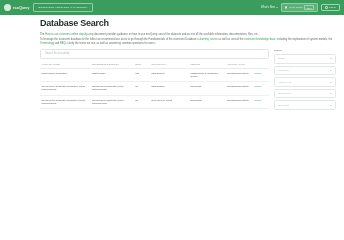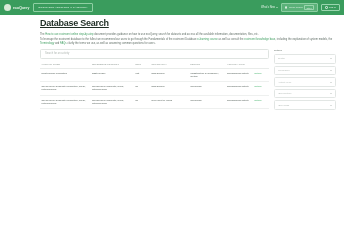--- a/index.html
+++ b/index.html
@@ -124,21 +124,20 @@
   .page {
     padding: 4px 8px 0 40px;
   }
   .page-title {
     font-size: 9px;
     font-weight: bold;
     color: #1e2d24;
     letter-spacing: -0.25px;
     line-height: 1;
     margin-bottom: 4.5px;
-    text-decoration: underline;
   }
   .intro { margin-bottom: 2px; }
   .intro p {
     font-size: 2.6px;
     line-height: 1.5;
     color: #5d6b63;
     letter-spacing: .02px;
   }
   .intro p + p { margin-top: 1.6px; }
   .lnk { color: #3a9c5d; }

